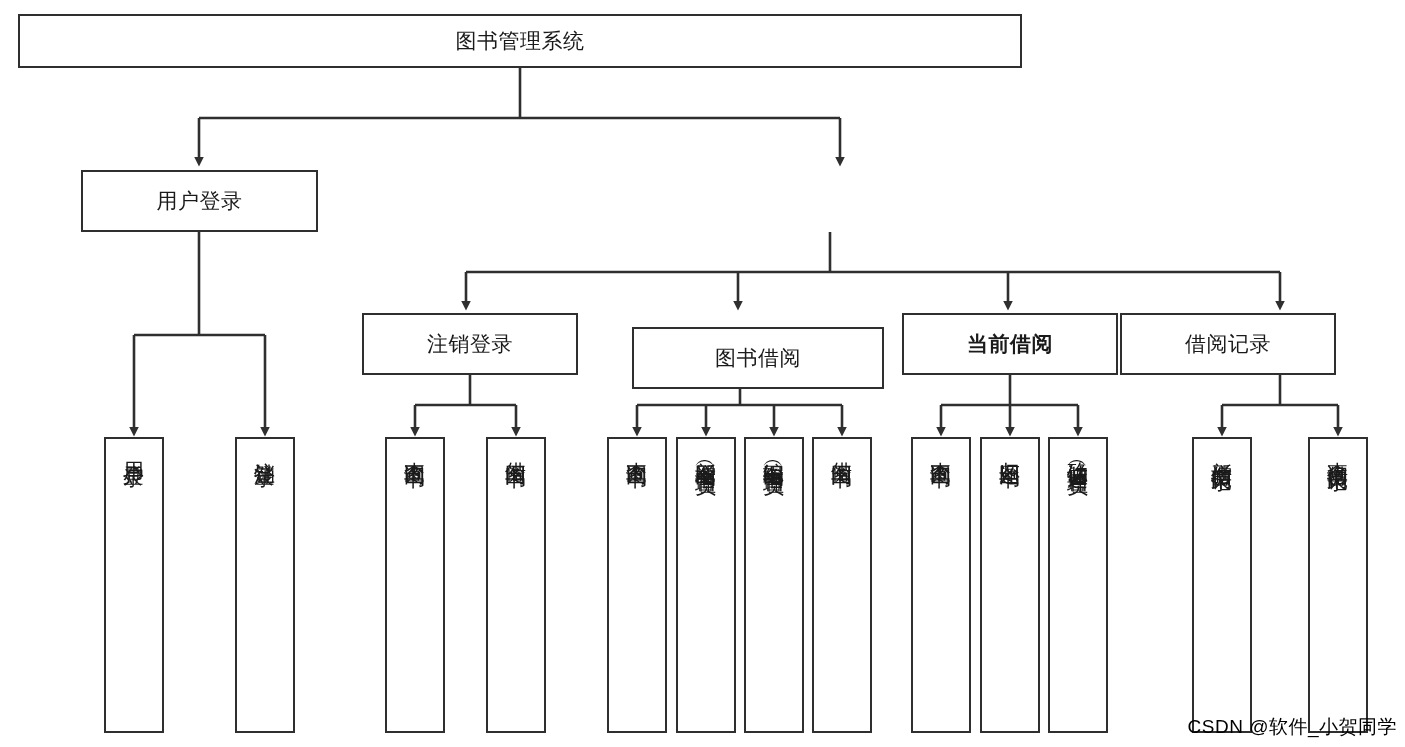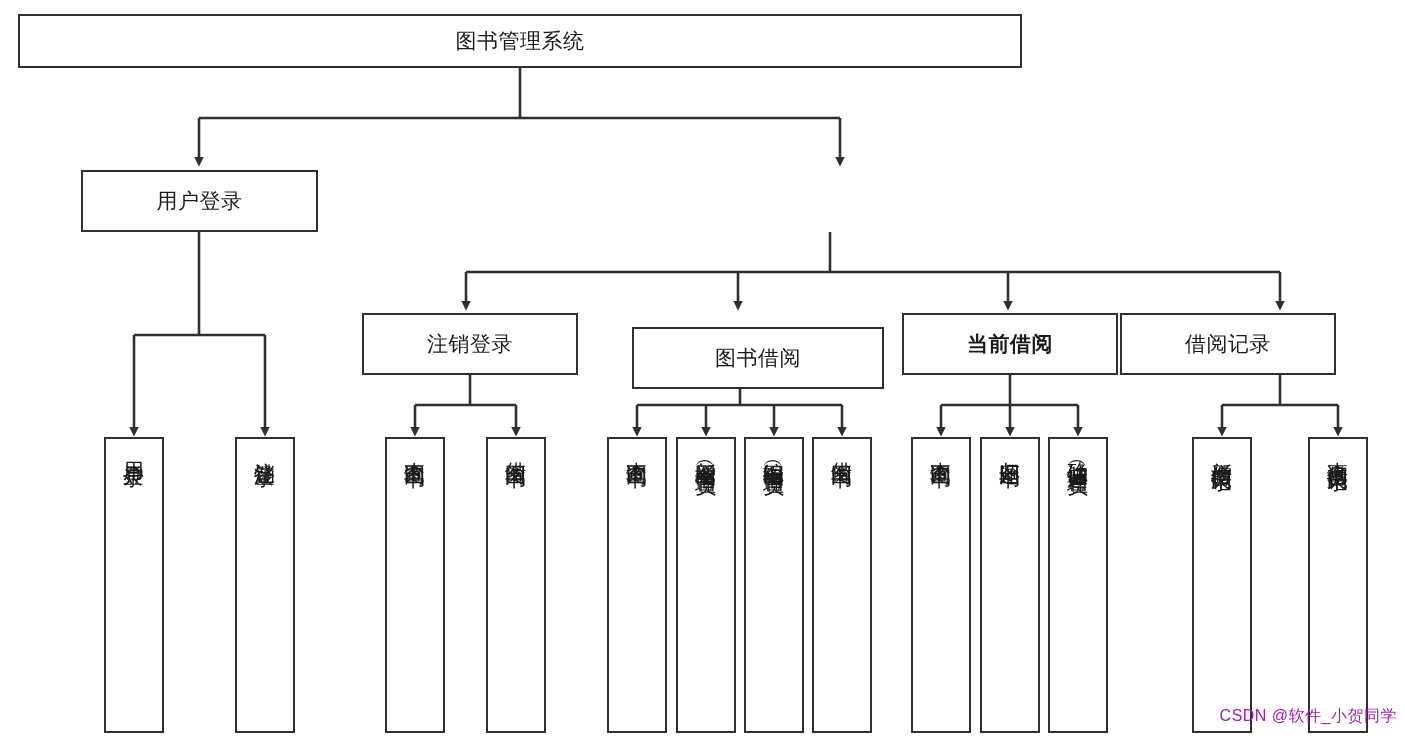--- a/index.html
+++ b/index.html
@@ -52,23 +52,23 @@
   .vert .node-label {
     writing-mode: vertical-rl;
     text-orientation: upright;
     font-size: 21px;
     line-height: 1.0;
     letter-spacing: 2px;
   }
   #watermark {
     position: absolute;
     right: 8px;
-    bottom: 20px;
-    font-size: 16px;
-    color: #a21caf;
+    bottom: 7px;
+    font-size: 19px;
+    color: #000000;
     letter-spacing: 0.5px;
     white-space: nowrap;
     pointer-events: none;
   }
 </style>
 </head>
 <body>
 
 <div id="diagram-root">
 

